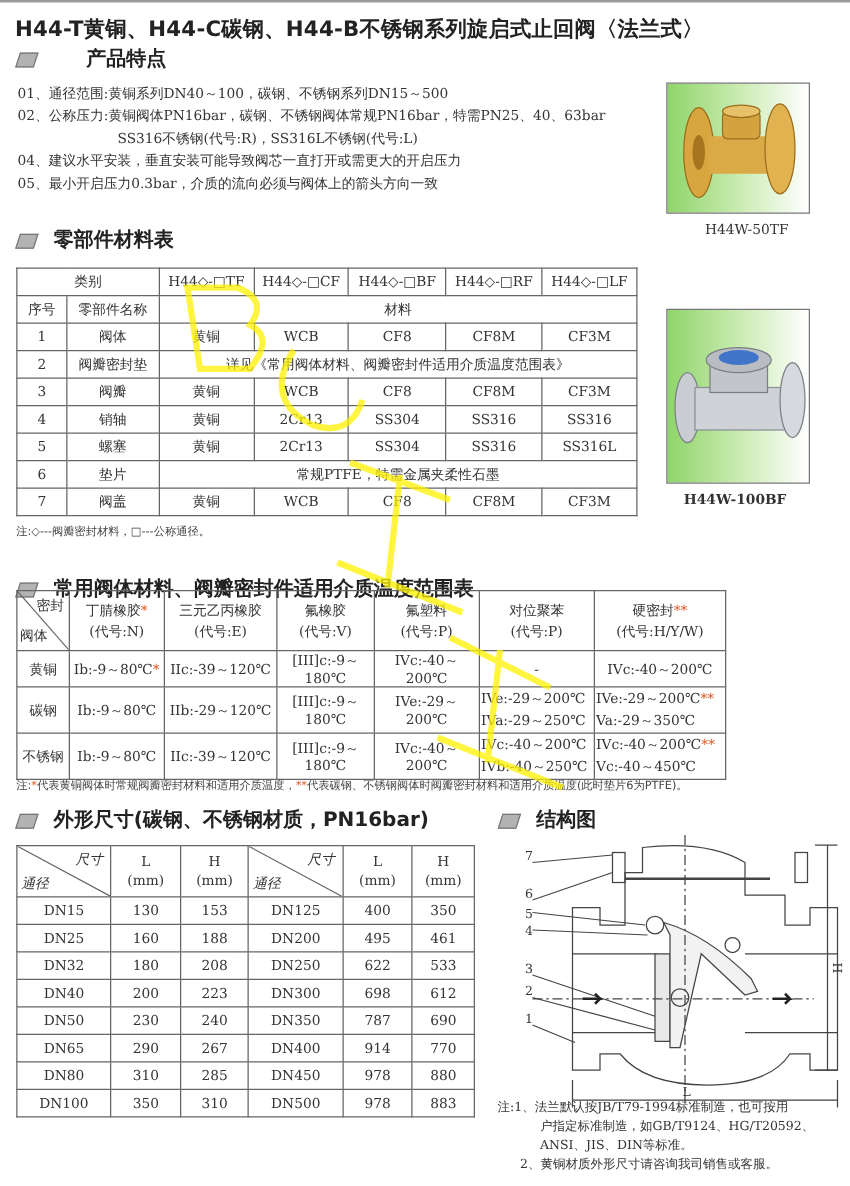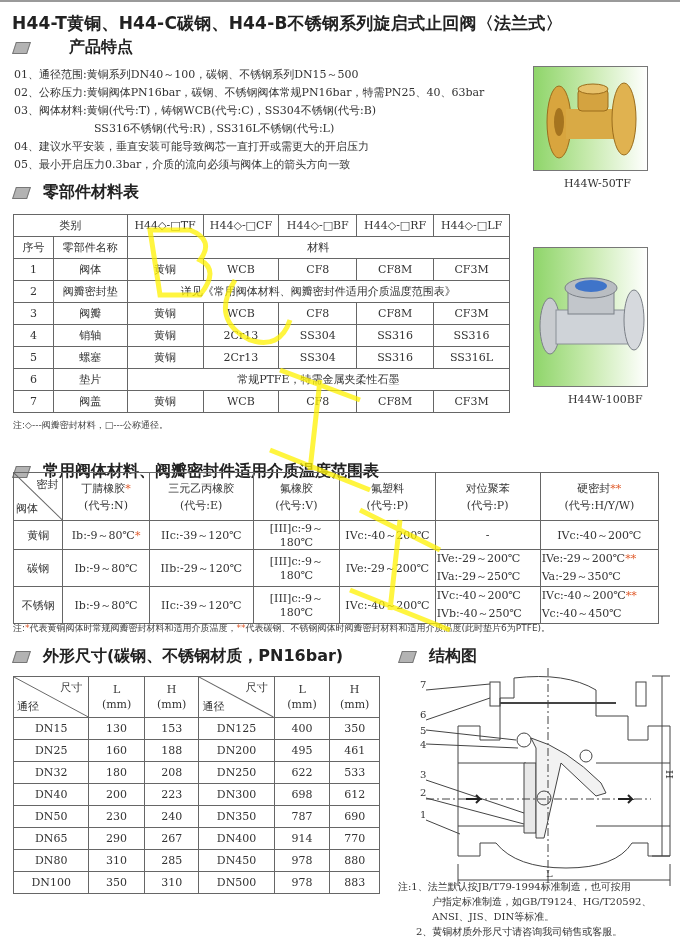--- a/index.html
+++ b/index.html
@@ -12,34 +12,34 @@
   .features { position: absolute; left: 14px; top: 66px; font-family: "DejaVu Serif", serif; font-size: 11px; line-height: 18px; color: #333; }
   .features div { white-space: nowrap; }
   .features .indent { padding-left: 80px; }
 
   table { border-collapse: collapse; position: absolute; font-family: "DejaVu Serif", serif; color: #333; }
   td, th { border: 1px solid #666; text-align: center; font-weight: normal; }
   .parts { left: 13px; top: 214px; width: 497px; font-size: 11px; }
   .parts td { height: 22px; margin-top: 36px; }
   .note { position: absolute; font-size: 9px; color: #444; font-family: "DejaVu Sans", sans-serif; white-space: nowrap; }
 
-  .temp { left: 13px; top: 472px; width: 646px; font-size: 11px; padding-left: 31px; }
+  .temp { left: 13px; top: 472px; width: 568px; font-size: 11px; padding-left: 31px; }
   .temp td { padding: 0 1px; }
   .temp .hdr td { height: 48px; line-height: 17px; }
   .temp .diag { position: relative; width: 48px; text-align: left; }
   .diag-line { position: absolute; left: 0; top: 0; width: 100%; height: 100%; }
   .diag .tr { position: absolute; right: 4px; top: 3px; }
   .diag .bl { position: absolute; left: 2px; bottom: 3px; }
   .red { color: #e05a2a; }
   .temp .t2 div { line-height: 18px; text-align: left; }
 
   .dims { left: 13px; top: 676px; width: 367px; font-size: 11px; }
   .dims td { height: 22px; }
   .dims .hdr td { height: 41px; line-height: 15px; }
-  .dims .dcell { position: relative; width: 76px; }
+  .dims .dcell { position: relative; width: 76px; font-style: italic; }
 
   .photo { position: absolute; width: 115px; border: 1px solid #777; background: linear-gradient(90deg, #8fd56a 0%, #c9ebb0 50%, #ffffff 100%); overflow: hidden; }
   .photo-cap { position: absolute; font-family: "DejaVu Serif", serif; font-size: 11px; color: #333; white-space: nowrap; }
 
   .drawing { position: absolute; left: 396px; top: 668px; width: 284px; height: 220px; }
   .draw-notes { position: absolute; left: 398px; top: 879px; font-family: "DejaVu Serif", serif; font-size: 10px; line-height: 15px; color: #333; white-space: nowrap; }
 
   .watermark { position: absolute; left: 120px; top: 210px; width: 420px; height: 480px; pointer-events: none; }
 </style>
 </head>
@@ -49,21 +49,20 @@
 
 <div class="title">H44-T黄铜、H44-C碳钢、H44-B不锈钢系列旋启式止回阀〈法兰式〉</div>
 
 <div class="sec" style="left:14px; top:37px;gap:26px;">
   <span class="sec-icon"></span>
   <span>产品特点</span>
 </div>
 <div class="features">
   <div>01、通径范围:黄铜系列DN40～100，碳钢、不锈钢系列DN15～500</div>
   <div>02、公称压力:黄铜阀体PN16bar，碳钢、不锈钢阀体常规PN16bar，特需PN25、40、63bar</div>
-  <div>03、阀体材料:黄铜(代号:T)，铸钢WCB(代号:C)，SS304不锈钢(代号:B)</div>
   <div class="indent">SS316不锈钢(代号:R)，SS316L不锈钢(代号:L)</div>
   <div>04、建议水平安装，垂直安装可能导致阀芯一直打开或需更大的开启压力</div>
   <div>05、最小开启压力0.3bar，介质的流向必须与阀体上的箭头方向一致</div>
 </div>
 
 <div class="sec" style="left:14px; top:182px;justify-content:flex-end;">
   <span class="sec-icon"></span>
   <span>零部件材料表</span>
 </div>
 
@@ -165,21 +164,21 @@
 <div class="photo" style="left:533px; top:247px; height:140px;">
   <svg width="115" height="140" viewBox="0 0 115 140">
     <ellipse cx="16" cy="78" rx="10" ry="28" fill="#c9ccd0" stroke="#7b8087"></ellipse>
     <rect x="22" y="62" width="72" height="34" fill="#cfd3d8" stroke="#8a9096"></rect>
     <ellipse cx="100" cy="72" rx="10" ry="30" fill="#d6d9dd" stroke="#7b8087"></ellipse>
     <rect x="34" y="40" width="46" height="26" fill="#c2c6cb" stroke="#7b8087"></rect>
     <ellipse cx="57" cy="40" rx="26" ry="10" fill="#b9bdc2" stroke="#7b8087"></ellipse>
     <ellipse cx="57" cy="38" rx="16" ry="6" fill="#3f74c9"></ellipse>
   </svg>
 </div>
-<div class="photo-cap" style="left:568px; top:393px;">H44W-100BF</div>
+<div class="photo-cap" style="left:547px; top:393px;font-weight:bold;">H44W-100BF</div>
 
 <div class="sec" style="left:14px; top:461px;">
   <span class="sec-icon"></span>
   <span>常用阀体材料、阀瓣密封件适用介质温度范围表</span>
 </div>
 
 <table class="temp">
   <colgroup>
       <col style="width:47px">
       <col style="width:84px">

